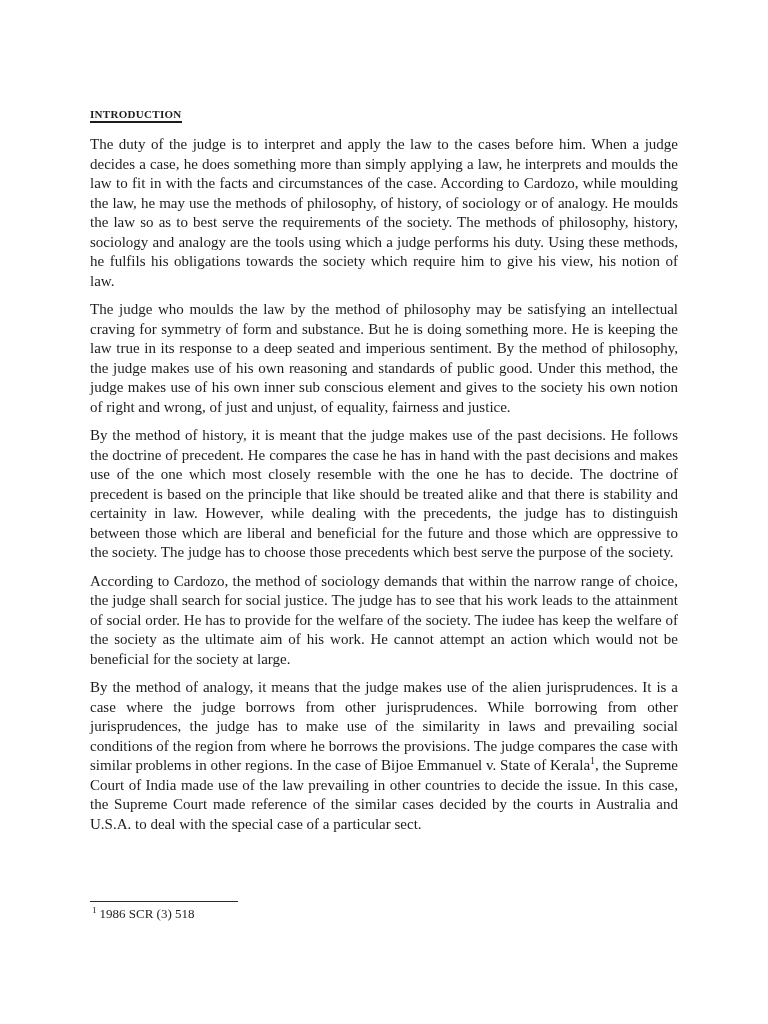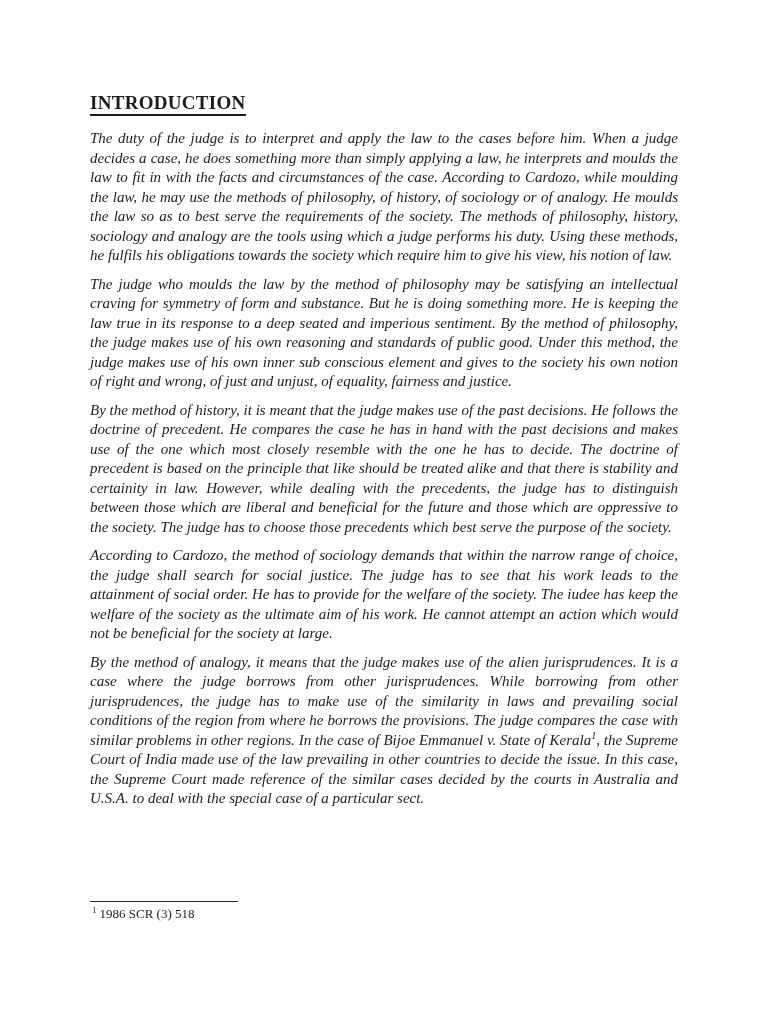--- a/index.html
+++ b/index.html
@@ -15,35 +15,34 @@
     position: relative;
     overflow: hidden;
   }
   .page {
     position: absolute;
     left: 90px;
     top: 92px;
     width: 588px;
   }
   .doc-title {
-    font-size: 19px;
+    font-size: 11px;
     font-weight: bold;
-    margin: 0 0 15px 0;
+    margin: 16px 0 15px 0;
     letter-spacing: 0.3px;
   }
   .doc-title .underlined {
     border-bottom: 2px solid #1c1c1c;
     padding-bottom: 1px;
   }
   p.para {
     font-size: 15px;
     line-height: 19.5px;
     text-align: justify;
     margin: 0 0 9px 0;
-    font-style: italic;
   }
   sup.fn-ref {
     font-size: 10px;
     line-height: 0;
     vertical-align: super;
   }
   .footnote {
     position: absolute;
     left: 90px;
     top: 901px;

